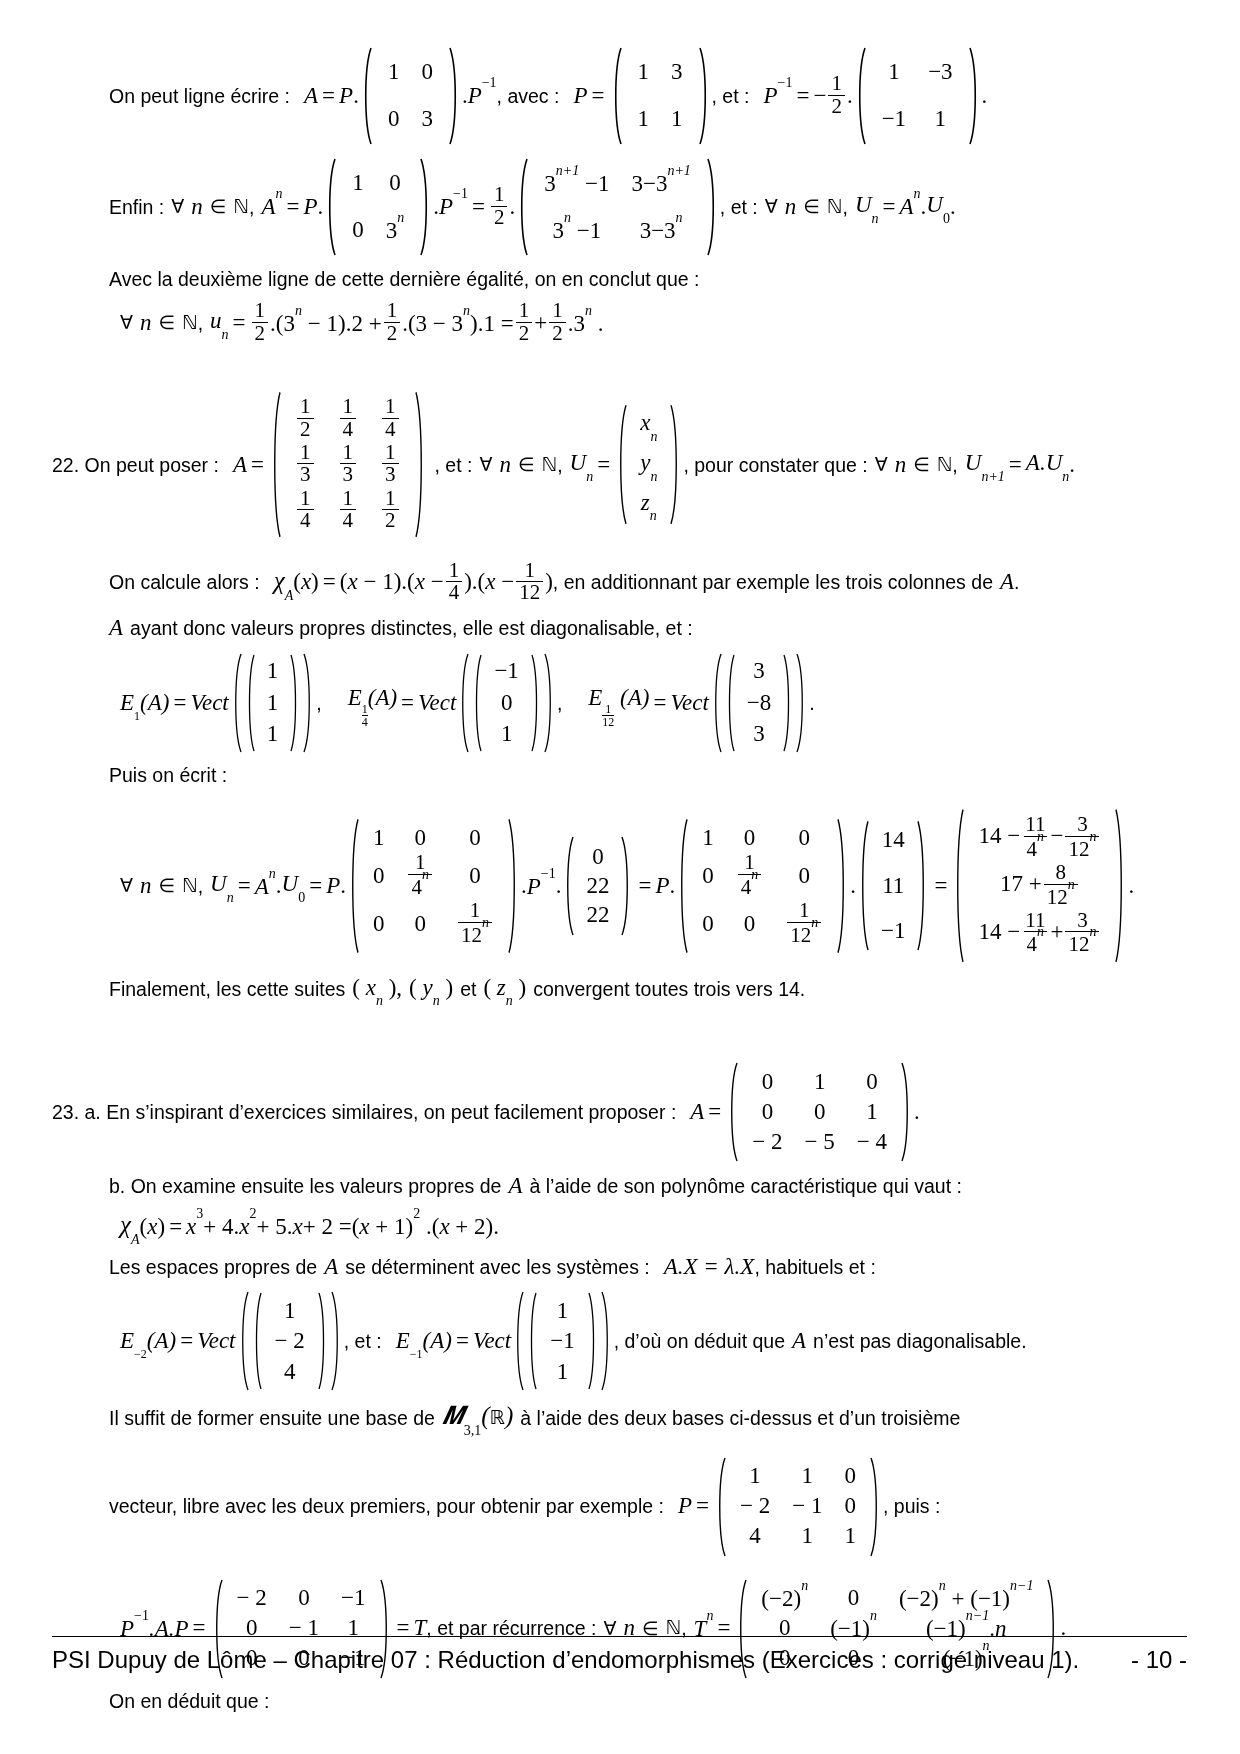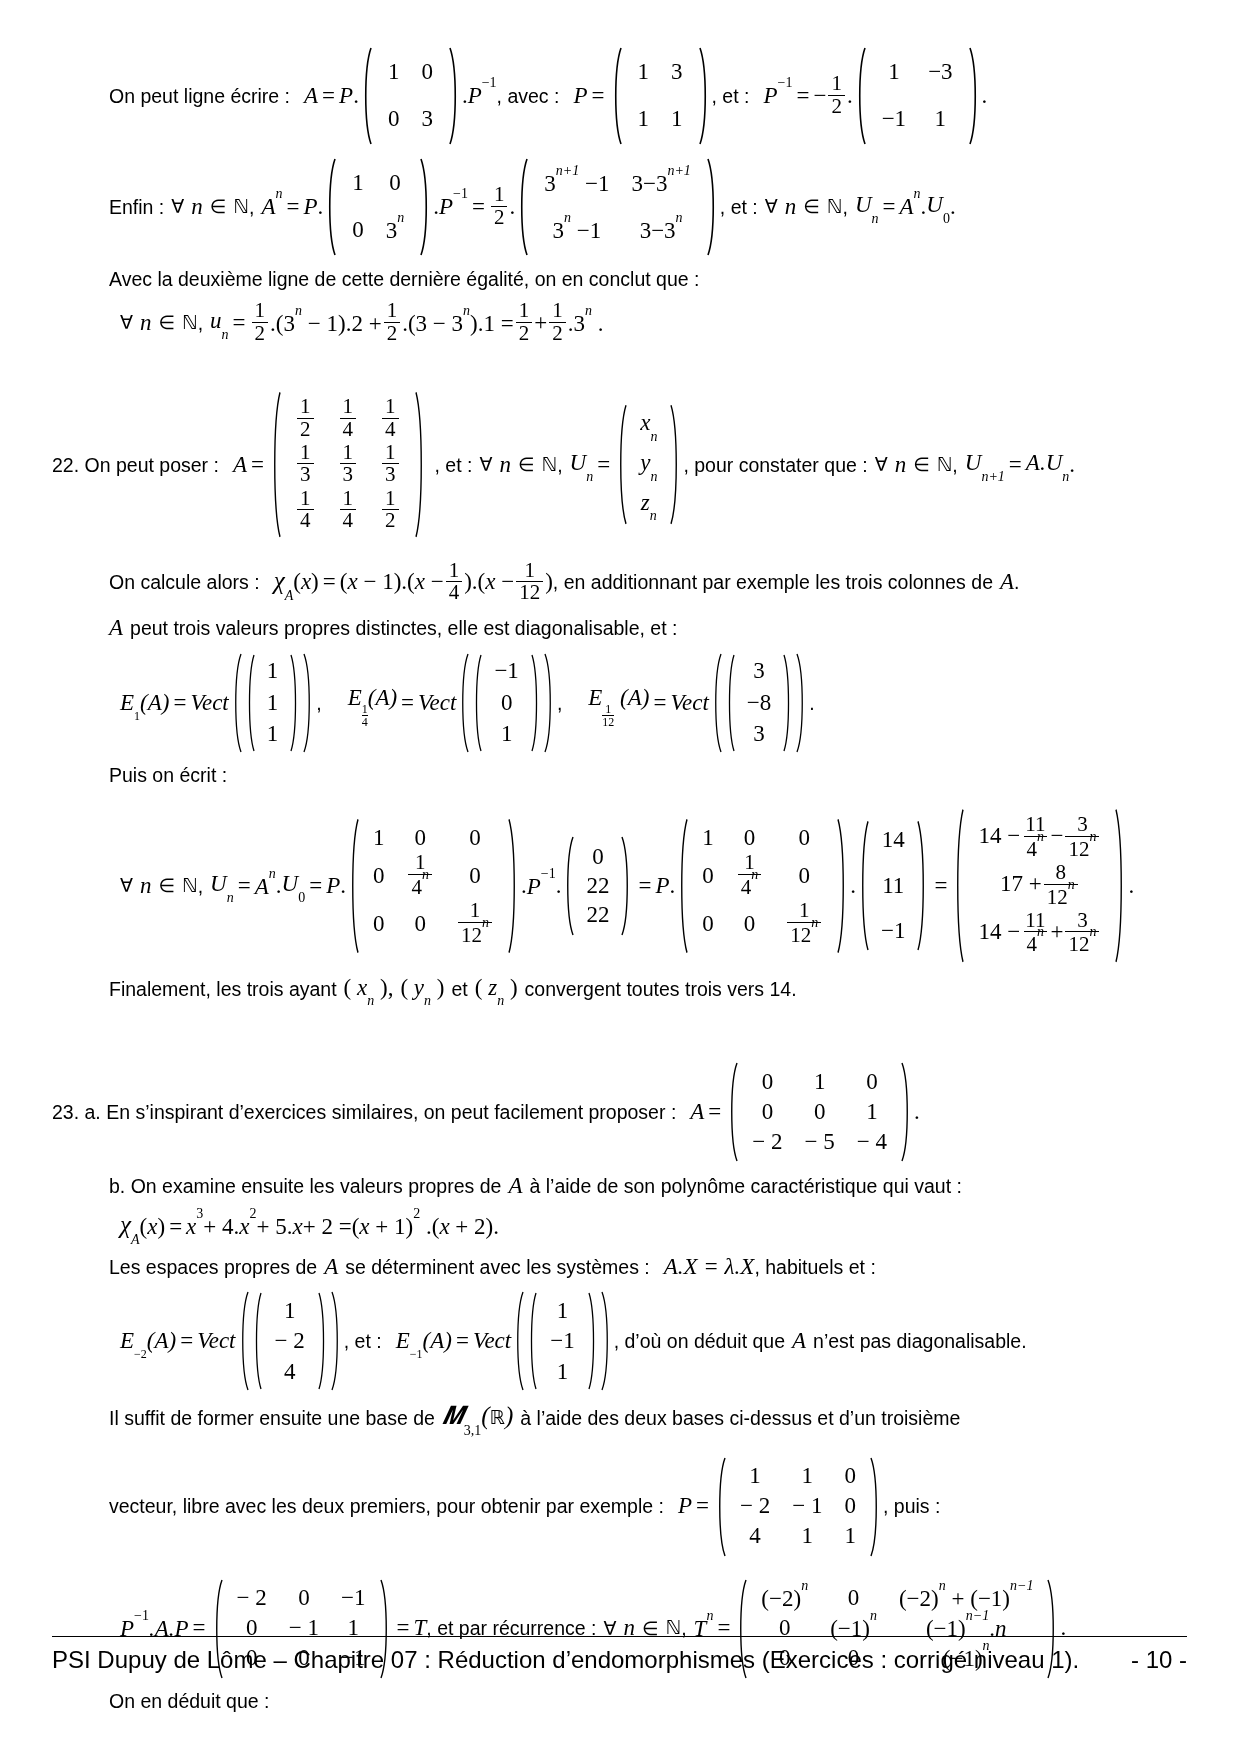--- a/index.html
+++ b/index.html
@@ -526,21 +526,21 @@
       <span class="gap"></span>
       <span class="m">A</span>
       <span>.</span>
     </div>
 
     <div class="spacer-sm"></div>
 
     <div class="blk ptext indent1">
       <span class="m">A</span>
       <span class="gap"></span>
-      <span>peut trois valeurs propres distinctes, elle est diagonalisable, et :</span>
+      <span>ayant donc valeurs propres distinctes, elle est diagonalisable, et :</span>
     </div>
 
     <div class="spacer-sm"></div>
 
     <div class="blk ptext indent2">
       <span class="m">E<span class="esub">1</span>(A)</span>
       <span class="op">=</span>
       <span class="m">Vect</span>
       <span class="mat">
         <span class="paren">
@@ -812,21 +812,21 @@
               <path d="M1 1 C8 20, 8 80, 1 99" stroke="#000" stroke-width="1.4" fill="none"></path>
             </svg>
           </span>
       </span>
       <span class="mn">.</span>
     </div>
 
     <div class="spacer-sm"></div>
 
     <div class="blk ptext indent1">
-      <span>Finalement, les trois ayant</span>
+      <span>Finalement, les cette suites</span>
       <span class="gap"></span>
       <span class="mn">( <span class="m">x<span class="sub">n</span></span> ),</span>
       <span class="gap"></span>
       <span class="mn">( <span class="m">y<span class="sub">n</span></span> )</span>
       <span class="gap"></span>
       <span>et</span>
       <span class="gap"></span>
       <span class="mn">( <span class="m">z<span class="sub">n</span></span> )</span>
       <span class="gap"></span>
       <span>convergent toutes trois vers 14.</span>

